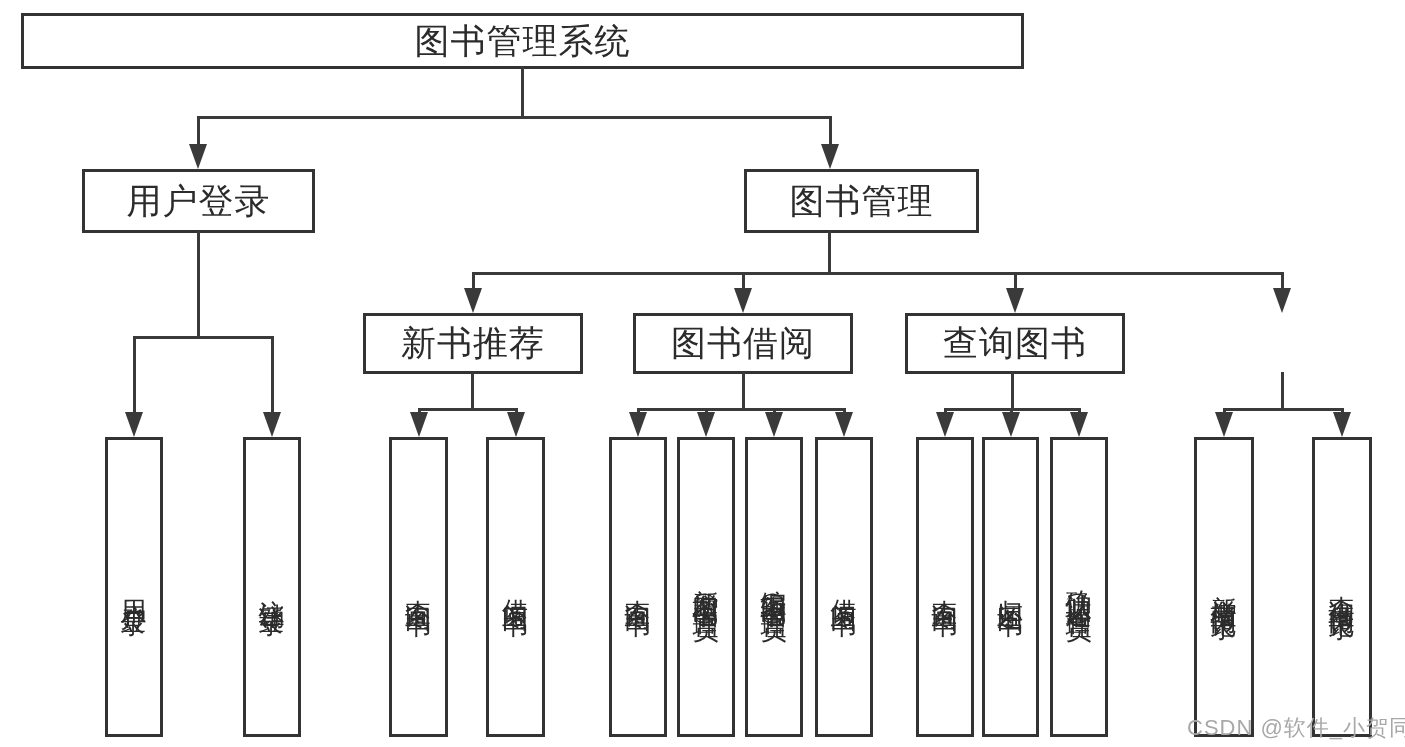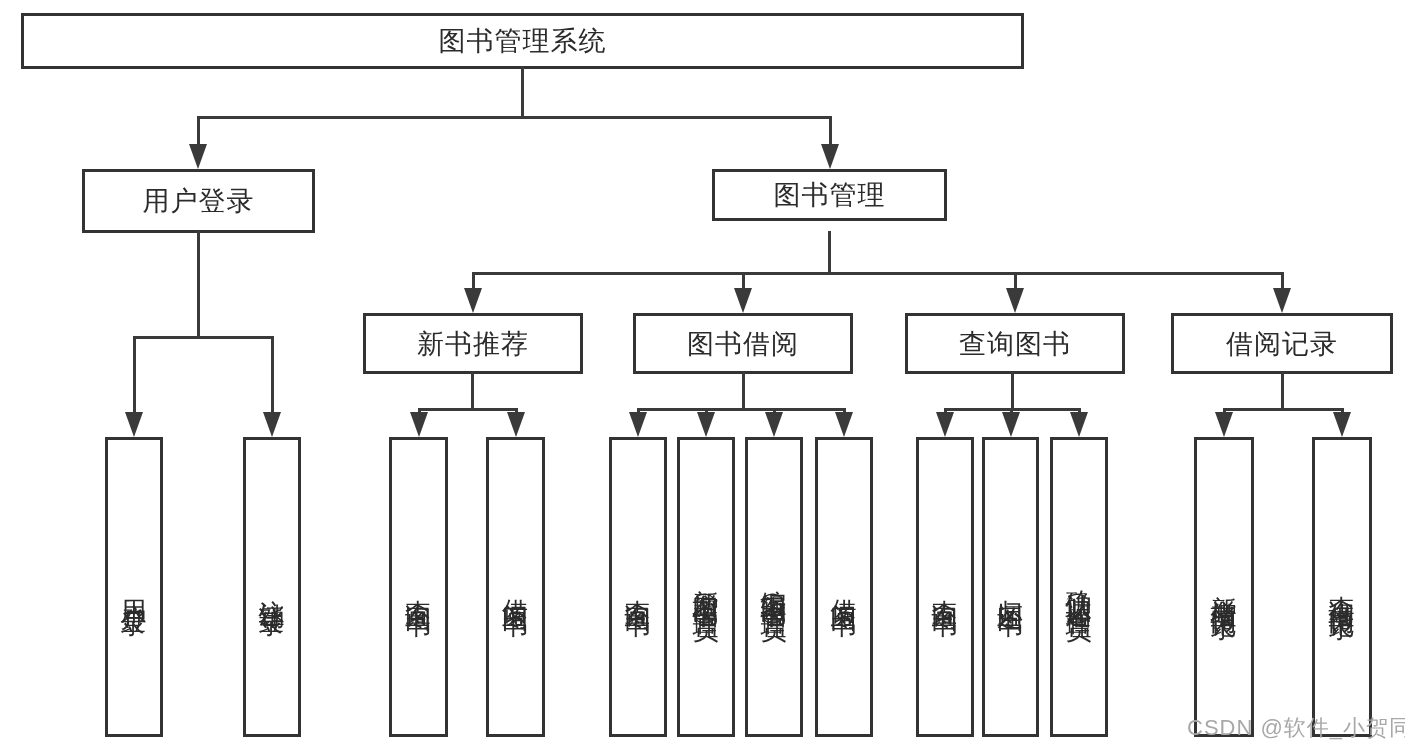--- a/index.html
+++ b/index.html
@@ -4,21 +4,21 @@
 <style>
   html,body{margin:0;padding:0;background:#fff;}
   .canvas{
     position:relative;width:1405px;height:747px;background:#ffffff;overflow:hidden;
     font-family:"Liberation Sans","DejaVu Sans",sans-serif;
   }
   .box{
     position:absolute;background:#fff;border:3px solid #333333;box-sizing:border-box;
     display:flex;align-items:center;justify-content:center;color:#2b2b2b;
   }
-  .hlabel{font-size:27px;letter-spacing:1px;white-space:nowrap;}
+  .hlabel{font-size:35px;letter-spacing:1px;white-space:nowrap;}
   .vlabel{
     writing-mode:vertical-rl;text-orientation:mixed;
     font-size:26px;letter-spacing:4px;line-height:1;white-space:nowrap;
   }
   .vline{position:absolute;width:3px;background:#3a3a3a;}
   .hline{position:absolute;height:3px;background:#3a3a3a;}
   .arrow{
     position:absolute;width:0;height:0;
     border-left:9px solid transparent;border-right:9px solid transparent;
     border-top:25px solid #3a3a3a;
@@ -34,39 +34,36 @@
 <div class="canvas">
 
   <div class="box" style="left:21px;top:13px;width:1003px;height:56px">
     <span class="hlabel">图书管理系统</span>
   </div>
 
   <div class="box" style="left:82px;top:169px;width:233px;height:64px">
     <span class="hlabel">用户登录</span>
   </div>
 
-  <div class="box" style="left:712px;top:169px;width:235px;height:52px">
+  <div class="box" style="left:744px;top:169px;width:235px;height:64px">
     <span class="hlabel">图书管理</span>
   </div>
 
   <div class="box" style="left:633px;top:313px;width:220px;height:61px">
     <span class="hlabel">图书借阅</span>
   </div>
 
   <div class="box" style="left:363px;top:313px;width:220px;height:61px">
     <span class="hlabel">新书推荐</span>
   </div>
 
   <div class="box" style="left:905px;top:313px;width:220px;height:61px">
     <span class="hlabel">查询图书</span>
   </div>
 
-  <div class="box" style="left:1171px;top:313px;width:222px;height:61px">
-    <span class="hlabel">借阅记录</span>
-  </div>
 
   <div class="box" style="left:105px;top:437px;width:58px;height:300px">
     <span class="vlabel">用户登录</span>
   </div>
   <div class="box" style="left:243px;top:437px;width:58px;height:300px">
     <span class="vlabel">注销登录</span>
   </div>
 
   <div class="box" style="left:389px;top:437px;width:59px;height:300px">
     <span class="vlabel">查询图书</span>

